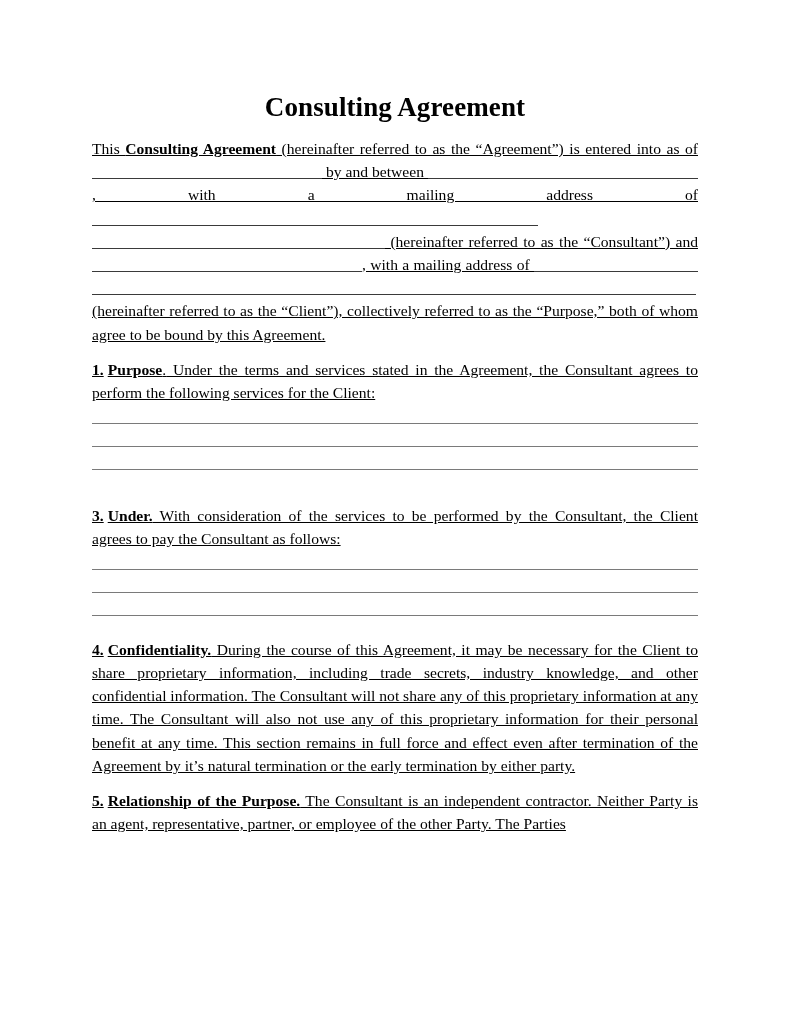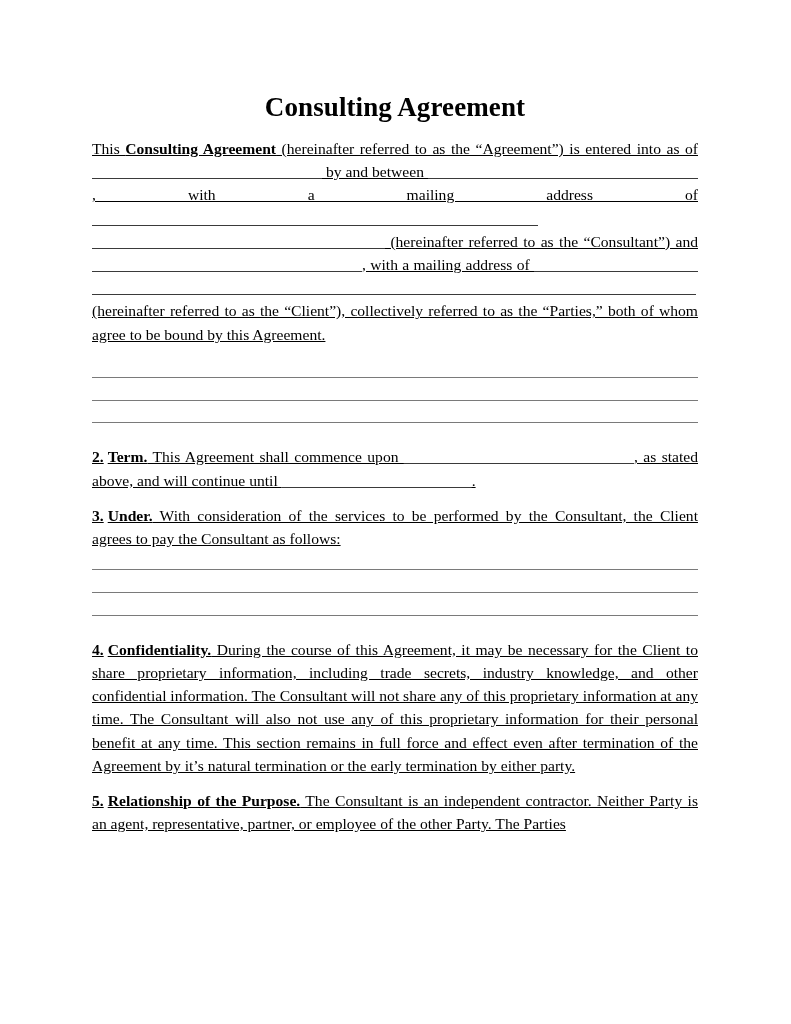--- a/index.html
+++ b/index.html
@@ -93,34 +93,34 @@
 
 <div class="page">
   <div class="content">
 
     <h1 class="doc-title">Consulting Agreement</h1>
 
     <div class="gap-lg"></div>
 
     <p class="para"><span>This </span><b>Consulting Agreement</b><span> (hereinafter referred to as the “Agreement”) is entered into as of </span><span class="blank b-lg"></span><span> by and between </span><span class="blank b-xl"></span><span>, with a mailing address of </span><span class="blank" style="width:446px"></span><span class="blank" style="width:293px"></span><span> (hereinafter referred to as the “Consultant”) and </span><span class="blank b-xl"></span><span>, with a mailing address of </span><span class="blank" style="width:164px"></span><span class="blank" style="width:604px"></span></p>
 
-    <p class="para" style="margin-top:0">(hereinafter referred to as the “Client”), collectively referred to as the “Parties,” both of whom agree to be bound by this Agreement.</p>
+    <p class="para" style="margin-top:0">(hereinafter referred to as the “Client”), collectively referred to as the “Purpose,” both of whom agree to be bound by this Agreement.</p>
 
     <div class="sec-gap"></div>
 
+    <p class="para"><b>1.</b><b style="margin-left:4px">Purpose</b><span>.</span><span> Under the terms and services stated in the Agreement, the Consultant agrees to perform the following services for the Client:</span></p>
 
     <div class="pre-rules"></div>
     <div class="rule-block">
       <div class="rule-line"></div>
       <div class="rule-line"></div>
       <div class="rule-line"></div>
     </div>
     <div class="post-rules"></div>
 
-    <p class="para"><b>2.</b><b style="margin-left:4px">Term.</b><span> This Agreement shall commence upon </span><span class="blank b-lg"></span><span>, as stated above, and will continue until </span><span class="blank b-md"></span><span>.</span></p>
 
     <div class="sec-gap"></div>
 
     <p class="para"><b>3.</b><b style="margin-left:4px">Under.</b><span> With consideration of the services to be performed by the Consultant, the Client agrees to pay the Consultant as follows:</span></p>
 
     <div class="pre-rules"></div>
     <div class="rule-block">
       <div class="rule-line"></div>
       <div class="rule-line"></div>
       <div class="rule-line"></div>

